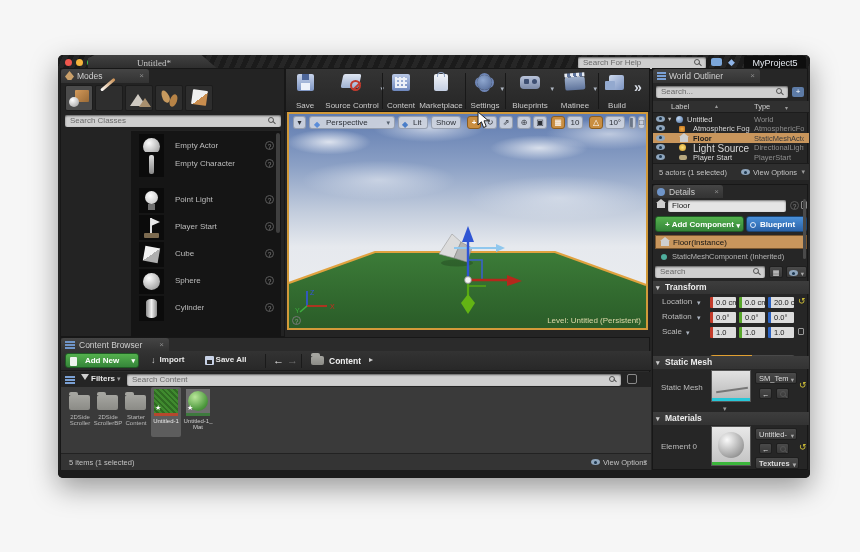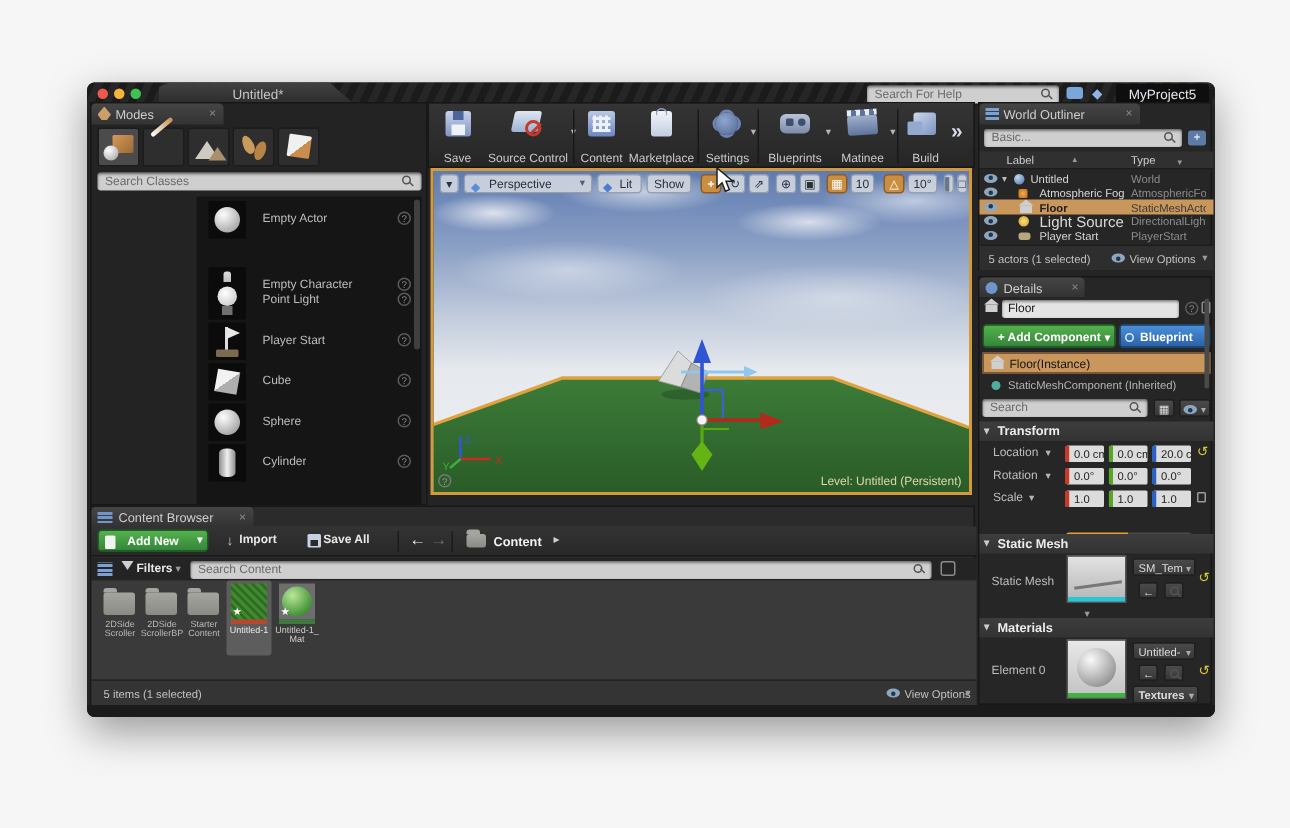--- a/index.html
+++ b/index.html
@@ -2,22 +2,22 @@
 <html><head>
 <meta charset="utf-8">
 <style>
   html,body{margin:0;padding:0;background:#f6f6f6;font-family:"Liberation Sans",sans-serif;}
   #stage{position:relative;width:860px;height:552px;overflow:hidden;background:#f6f6f6;}
   .r{position:absolute;box-sizing:border-box;}
   .win{left:58px;top:55px;width:752px;height:423px;background:#242424;border-radius:5px;box-shadow:0 10px 28px rgba(0,0,0,.38);}
   .titlebar{left:0;top:0;width:752px;height:16px;border-radius:5px 5px 0 0;
     background:repeating-linear-gradient(115deg,#1b1b1b 0 5px,#262626 5px 10px);}
   .light{width:7px;height:7px;border-radius:50%;top:4px;}
-  .maintab{left:48px;top:0;width:132px;height:16px;background:linear-gradient(#414141,#2a2a2a);
-    clip-path:polygon(5% 0,86% 0,100% 100%,0 100%,0 20%);color:#c6c6c6;font-size:9px;line-height:16px;text-align:center;}
+  .maintab{left:30px;top:0;width:132px;height:16px;background:linear-gradient(#414141,#2a2a2a);
+    clip-path:polygon(5% 0,86% 0,100% 100%,0 100%,0 20%);color:#c6c6c6;font-size:9px;line-height:16px;text-align:center;font-family:Liberation Serif, serif;}
   .sbox{background:#cfcfcf;border-radius:2px;color:#6a6a6a;font-size:8px;box-shadow:inset 0 1px 2px rgba(0,0,0,.55);overflow:hidden;white-space:nowrap;}
   .mag{width:6px;height:6px;border:1.2px solid #555;border-radius:50%;}
   .mag::after{content:"";position:absolute;width:4px;height:1.2px;background:#555;transform:rotate(45deg);right:-3px;bottom:-1px;}
   .ptab{background:linear-gradient(#454545,#333);color:#cfcfcf;font-size:8.5px;line-height:14px;border-radius:3px 3px 0 0;white-space:nowrap;overflow:hidden;}
   .pnl{background:#2a2a2a;border:1px solid #171717;}
   .sect{background:linear-gradient(#3d3d3d,#333);color:#ececec;font-weight:bold;font-size:8.5px;line-height:13px;}
   .lbl{color:#bdbdbd;font-size:8px;white-space:nowrap;overflow:hidden;}
   .vbox{background:#dcdcdc;color:#222;font-size:7.5px;line-height:11px;padding-left:3px;overflow:hidden;white-space:nowrap;border-radius:1px;}
   .eye{width:9px;height:6px;border-radius:50%;background:#8fa6bd;}
   .eye::after{content:"";position:absolute;width:3px;height:3px;border-radius:50%;background:#1e3850;left:3px;top:1.5px;}
@@ -87,21 +87,21 @@
 
     <div class="r" style="left:70px;top:62px;width:150px;height:207px;background:#151515">
 
       <div class="r" style="left:0;top:2px;width:150px;height:27px">
         <span class="r" style="left:8px;top:1px;width:25px;height:25px;background:#0b0b0b">
               <span class="r" style="left:4px;top:4px;width:17px;height:17px;border-radius:50%;background:radial-gradient(circle at 35% 30%,#fdfdfd,#8e8e8e)"></span>
             </span>
         <span class="r lbl" style="left:44px;top:8px">Empty Actor</span>
         <span class="r qc" style="right:7px;top:8px">?</span>
       </div>
-      <div class="r" style="left:0;top:46px;width:150px;height:27px">
+      <div class="r" style="left:0;top:20px;width:150px;height:27px">
         <span class="r" style="left:8px;top:1px;width:25px;height:25px;background:#0b0b0b">
               <span class="r" style="left:10px;top:3px;width:5px;height:19px;background:linear-gradient(#ddd,#888);border-radius:2px"></span>
             </span>
         <span class="r lbl" style="left:44px;top:8px">Empty Character</span>
         <span class="r qc" style="right:7px;top:8px">?</span>
       </div>
       <div class="r" style="left:0;top:56px;width:150px;height:27px">
         <span class="r" style="left:8px;top:1px;width:25px;height:25px;background:#0b0b0b">
               <span class="r" style="left:6px;top:3px;width:13px;height:13px;border-radius:50%;background:radial-gradient(circle at 40% 35%,#fff,#bdbdbd)"></span>
               <span class="r" style="left:9px;top:16px;width:7px;height:6px;background:#6f6f6f"></span>
@@ -285,21 +285,21 @@
     <polygon points="1,0 1,13 4.4,9.8 6.6,15.5 9.2,14.4 7,8.8 11.5,8.8" fill="#fff" stroke="#222" stroke-width="1"></polygon>
   </svg>
 
   <div class="r pnl" style="left:594px;top:13px;width:156px;height:112px;background:#262626">
     <div class="r ptab" style="left:0;top:0;width:107px;height:14px;padding-left:16px">
       <span class="r" style="left:4px;top:3px;width:9px;height:8px;background:repeating-linear-gradient(0deg,#7aa0d4 0 2px,transparent 2px 3px)"></span>
       <span>World Outliner</span>
       <span class="r" style="right:5px;top:0;color:#8b8b8b;font-size:8px">×</span>
     </div>
     <div class="r sbox" style="left:3px;top:17px;width:132px;height:12px;line-height:12px;padding-left:5px">
-      <span>Basic...</span>
+      <span>Search...</span>
       <span class="r mag" style="right:6px;top:2px"></span>
     </div>
     <div class="r" style="left:139px;top:18px;width:12px;height:10px;background:#5d7ba6;border-radius:2px;color:#fff;font-size:8px;line-height:10px;text-align:center">+</div>
     <div class="r" style="left:0;top:32px;width:156px;height:12px;background:#303030;border-bottom:1px solid #1c1c1c">
       <span class="r" style="left:18px;top:1px;color:#cfcfcf;font-size:7.5px">Label</span>
       <span class="r" style="left:62px;top:1px;color:#9a9a9a;font-size:6px">▴</span>
       <span class="r" style="left:101px;top:1px;color:#cfcfcf;font-size:7.5px">Type</span>
       <span class="r" style="left:132px;top:3px;color:#9a9a9a;font-size:6px">▾</span>
     </div>
 

